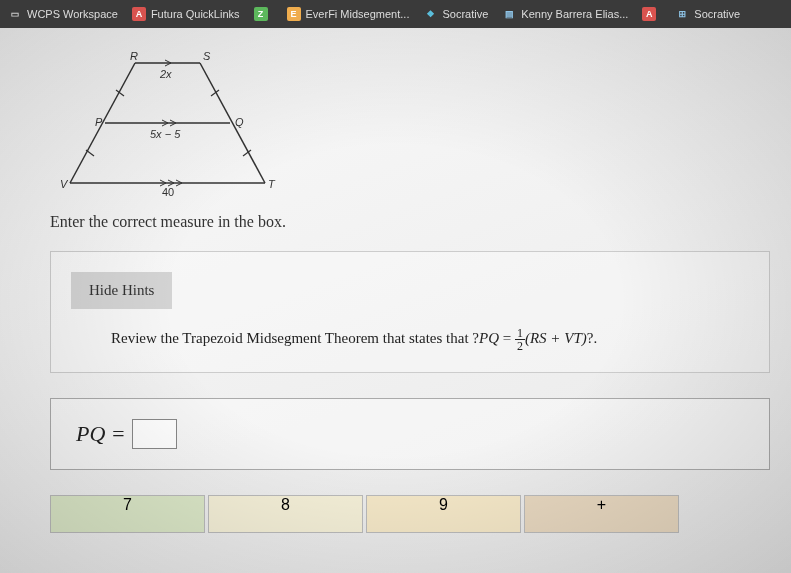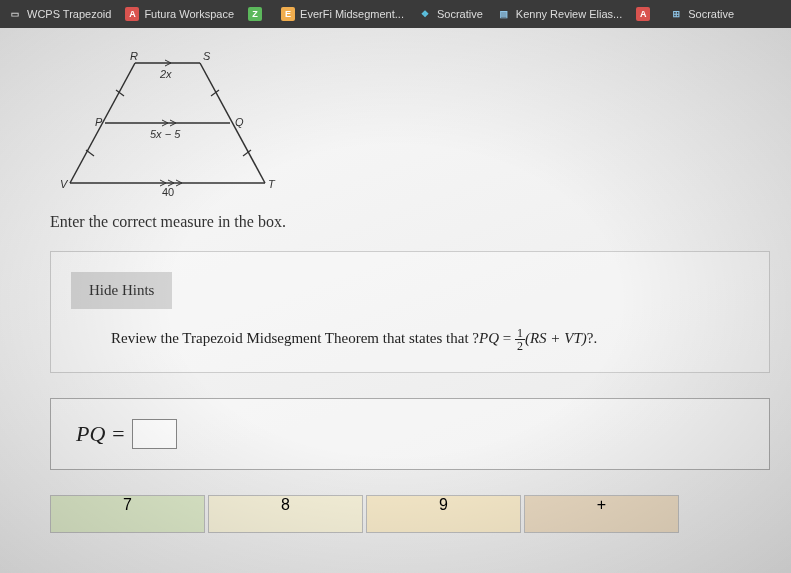--- a/index.html
+++ b/index.html
@@ -137,41 +137,41 @@
       pointer-events: none;
       background: radial-gradient(ellipse at center, transparent 40%, rgba(0,0,0,0.15) 100%);
     }
   </style>
 </head>
 <body>
 
 <div class="bookmarks-bar">
   <div class="bookmark-item">
     <span class="bookmark-icon icon-folder">▭</span>
-    <span>WCPS Trapezoid</span>
+    <span>WCPS Workspace</span>
   </div>
   <div class="bookmark-item">
     <span class="bookmark-icon icon-a">A</span>
-    <span>Futura Workspace</span>
+    <span>Futura QuickLinks</span>
   </div>
   <div class="bookmark-item">
     <span class="bookmark-icon icon-green">Z</span>
     <span></span>
   </div>
   <div class="bookmark-item">
     <span class="bookmark-icon icon-e">E</span>
     <span>EverFi Midsegment...</span>
   </div>
   <div class="bookmark-item">
     <span class="bookmark-icon icon-soc">❖</span>
     <span>Socrative</span>
   </div>
   <div class="bookmark-item">
     <span class="bookmark-icon icon-kenny">▤</span>
-    <span>Kenny Review Elias...</span>
+    <span>Kenny Barrera Elias...</span>
   </div>
   <div class="bookmark-item">
     <span class="bookmark-icon icon-a">A</span>
     <span></span>
   </div>
   <div class="bookmark-item">
     <span class="bookmark-icon icon-soc2">⊞</span>
     <span>Socrative</span>
   </div>
 </div>

